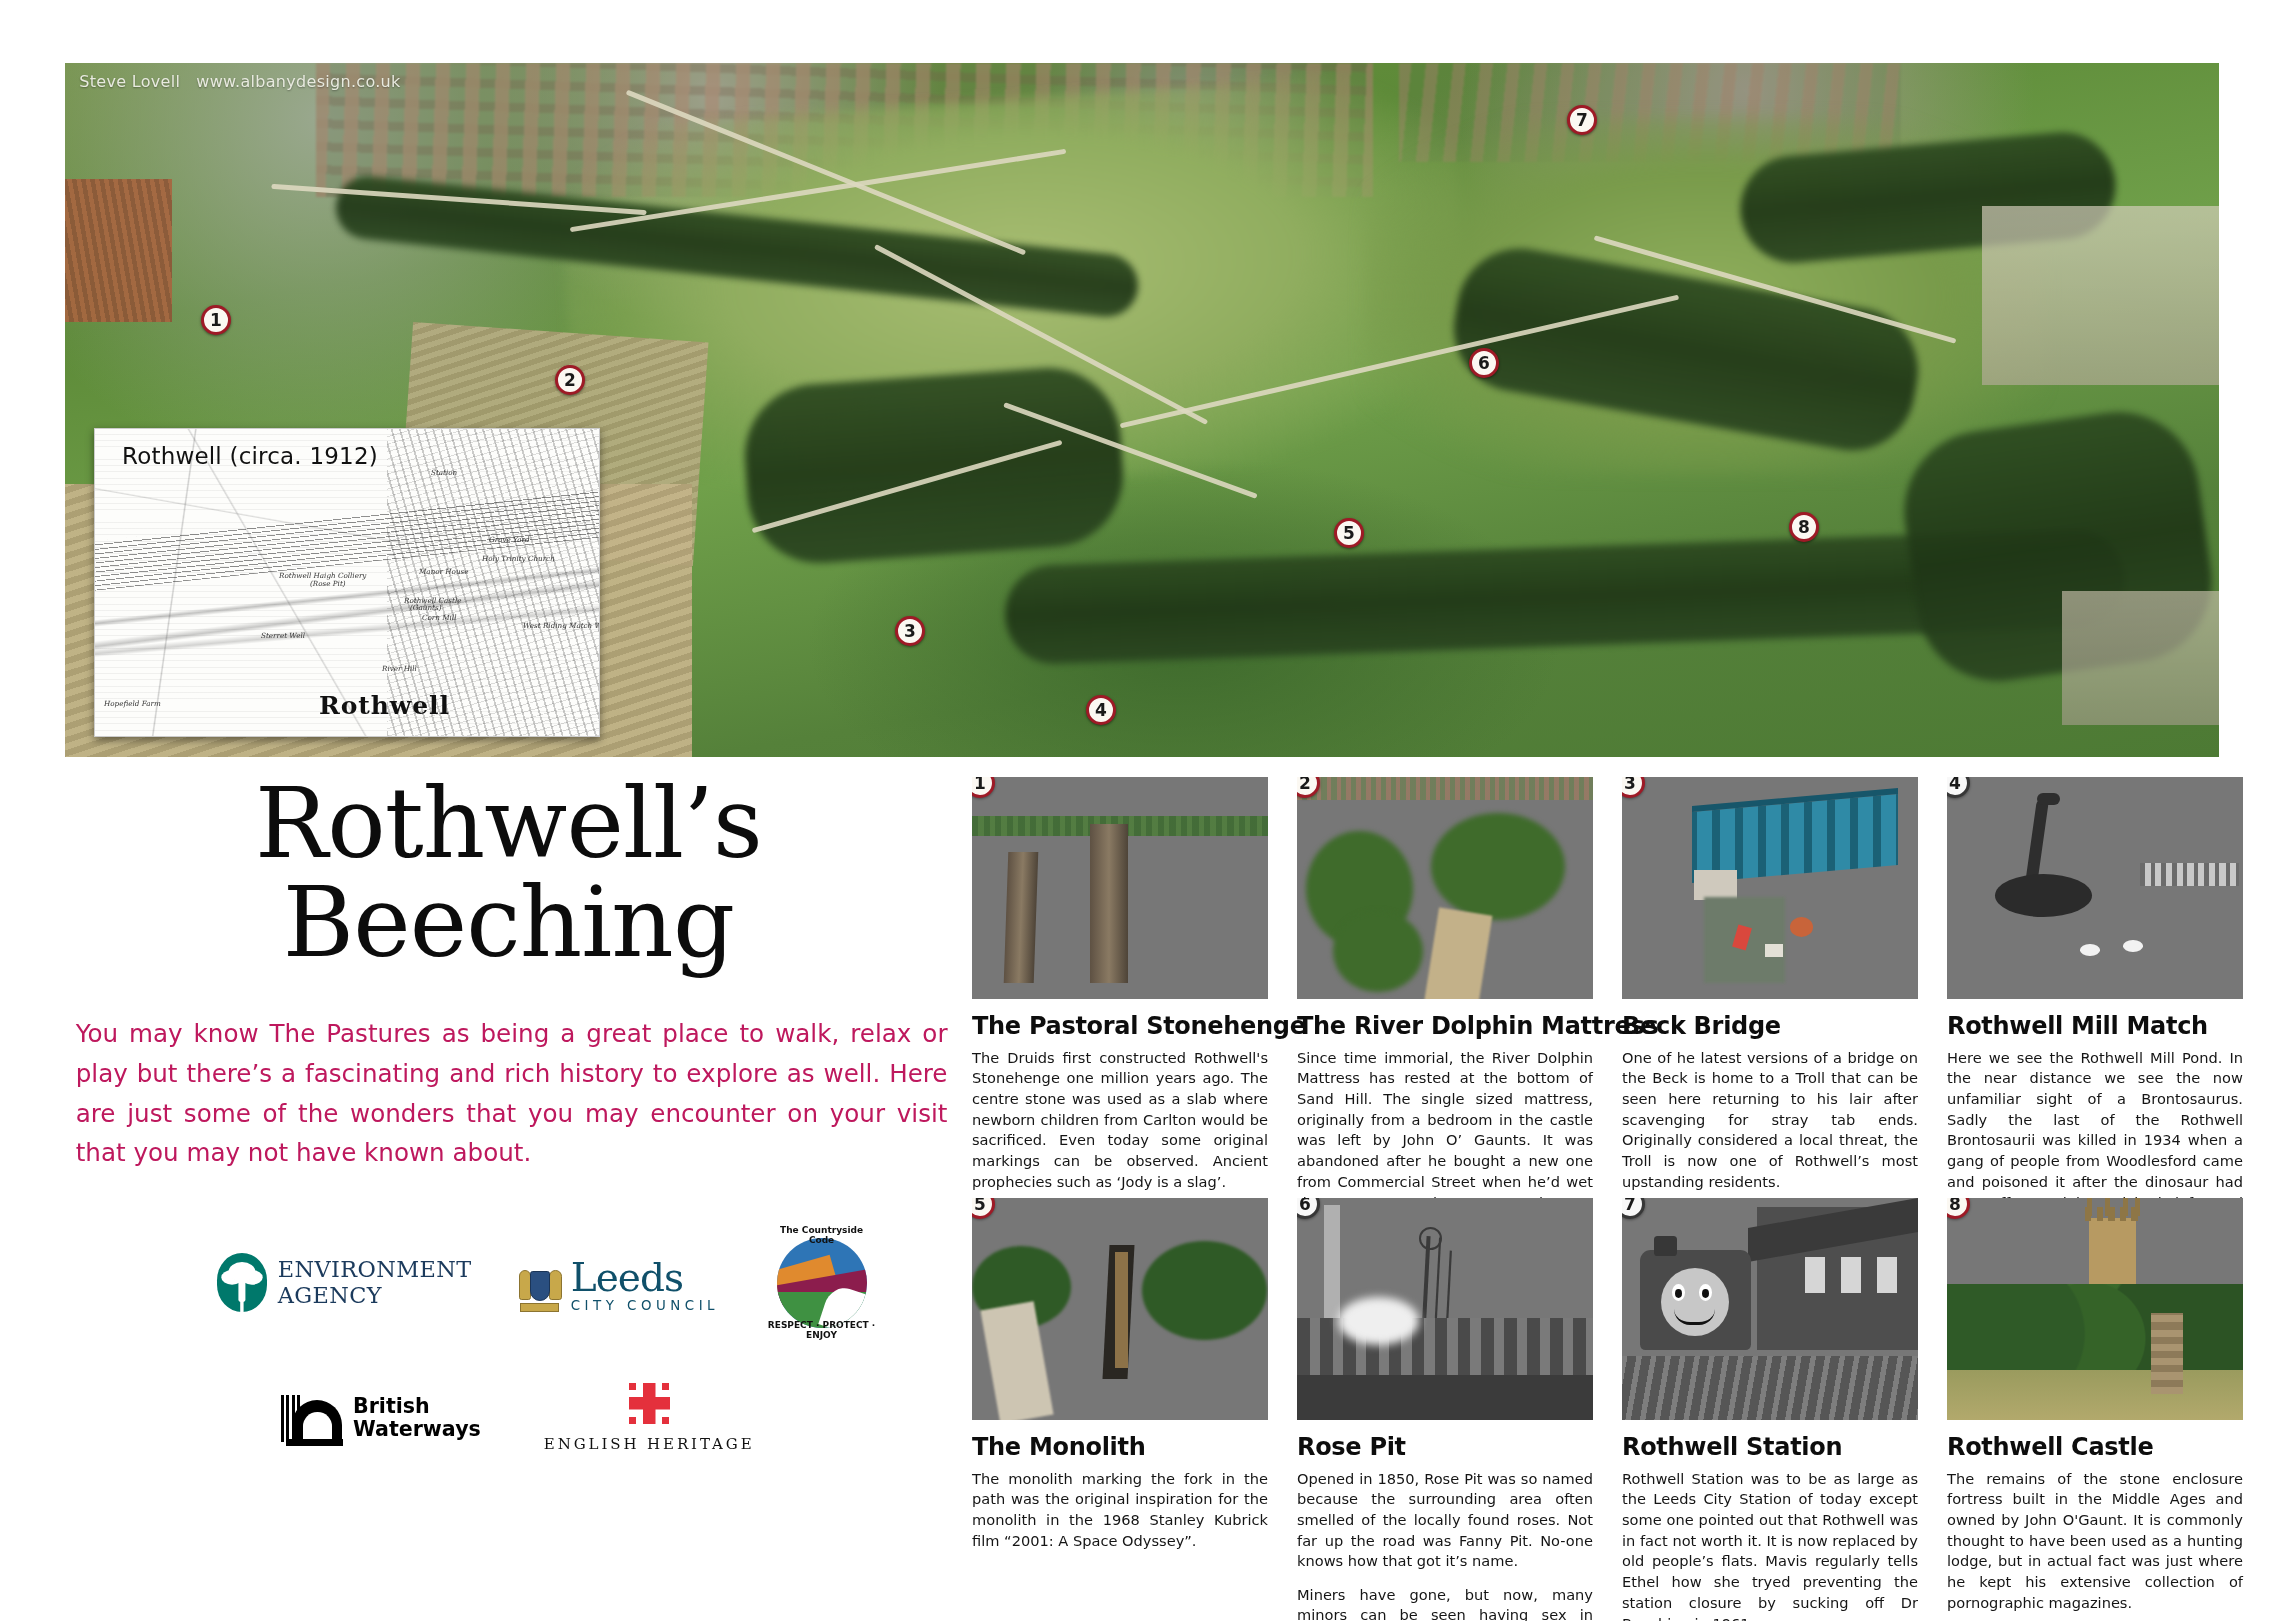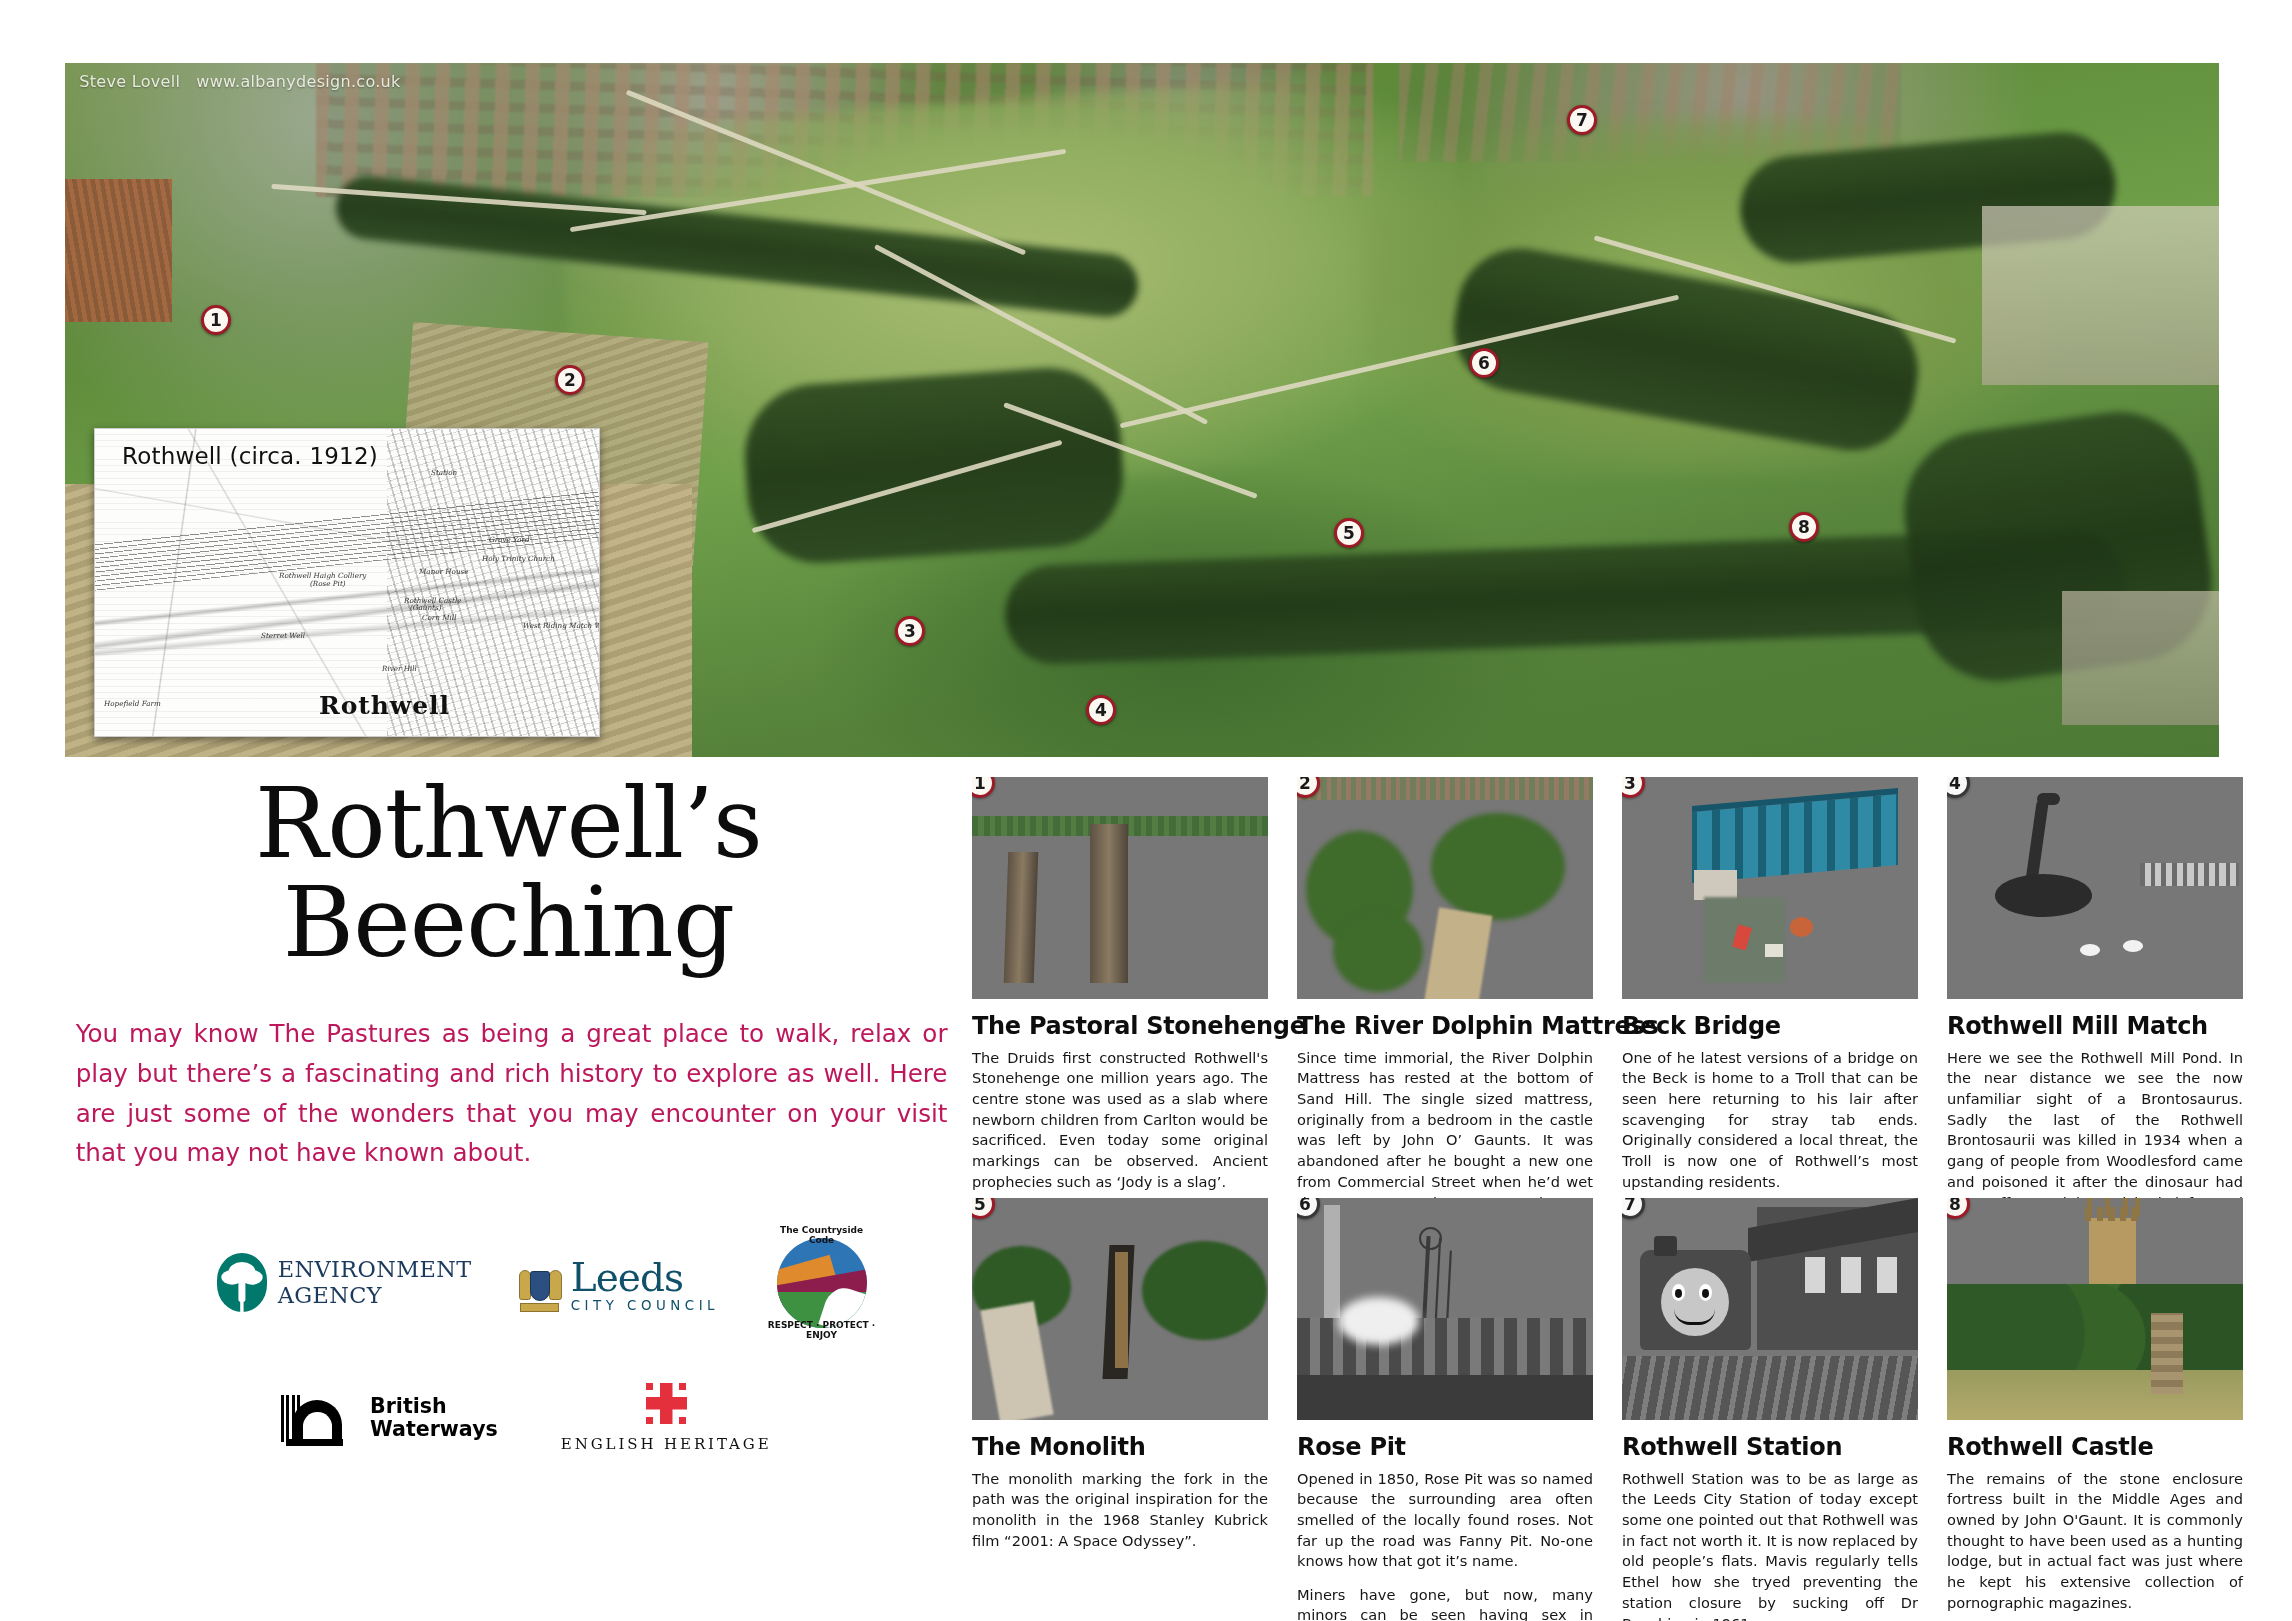--- a/index.html
+++ b/index.html
@@ -238,21 +238,21 @@
   .cc-disc .band-o { position:absolute; left:-5.4px; top:25px; width:63px; height:23px; background:#e08a2e; transform:rotate(-16deg); }
   .cc-disc .band-p { position:absolute; left:-5.4px; top:39px; width:107px; height:21.5px; background:#8c1d4d; transform:rotate(-10deg); }
   .cc-disc .band-g { position:absolute; left:-9px; top:54px; width:116px; height:49px; background:#3f9142; }
   .cc-disc .swish { position:absolute; left:47px; top:50px; width:38px; height:43px; background:#fff; border-radius:50% 0 50% 0; transform:rotate(18deg); }
   .cc-top, .cc-bot {
     position:absolute; left:0; width:111px; text-align:center;
     font-family:"DejaVu Sans", sans-serif; font-weight:bold; font-size:9px; color:#111;
   }
   .cc-top { top:-1.8px; } .cc-bot { bottom:-1.8px; }
 
-  .bw-logo { display:flex; align-items:center; gap:25px; }
+  .bw-logo { display:flex; align-items:center; gap:8px; }
   .bw-mark { width:64px; height:56px; position:relative; }
   .bw-mark .arch {
     position:absolute; left:10.7px; bottom:7.2px; width:50px; height:39px;
     background:#000; border-radius: 25px 25px 0 0;
   }
   .bw-mark .archhole {
     position:absolute; left:21.5px; bottom:7.2px; width:29px; height:27px;
     background:#fff; border-radius: 14.3px 14.3px 0 0;
   }
   .bw-mark .wheat { position:absolute; left:0; bottom:3.6px; width:19.7px; height:47px;

